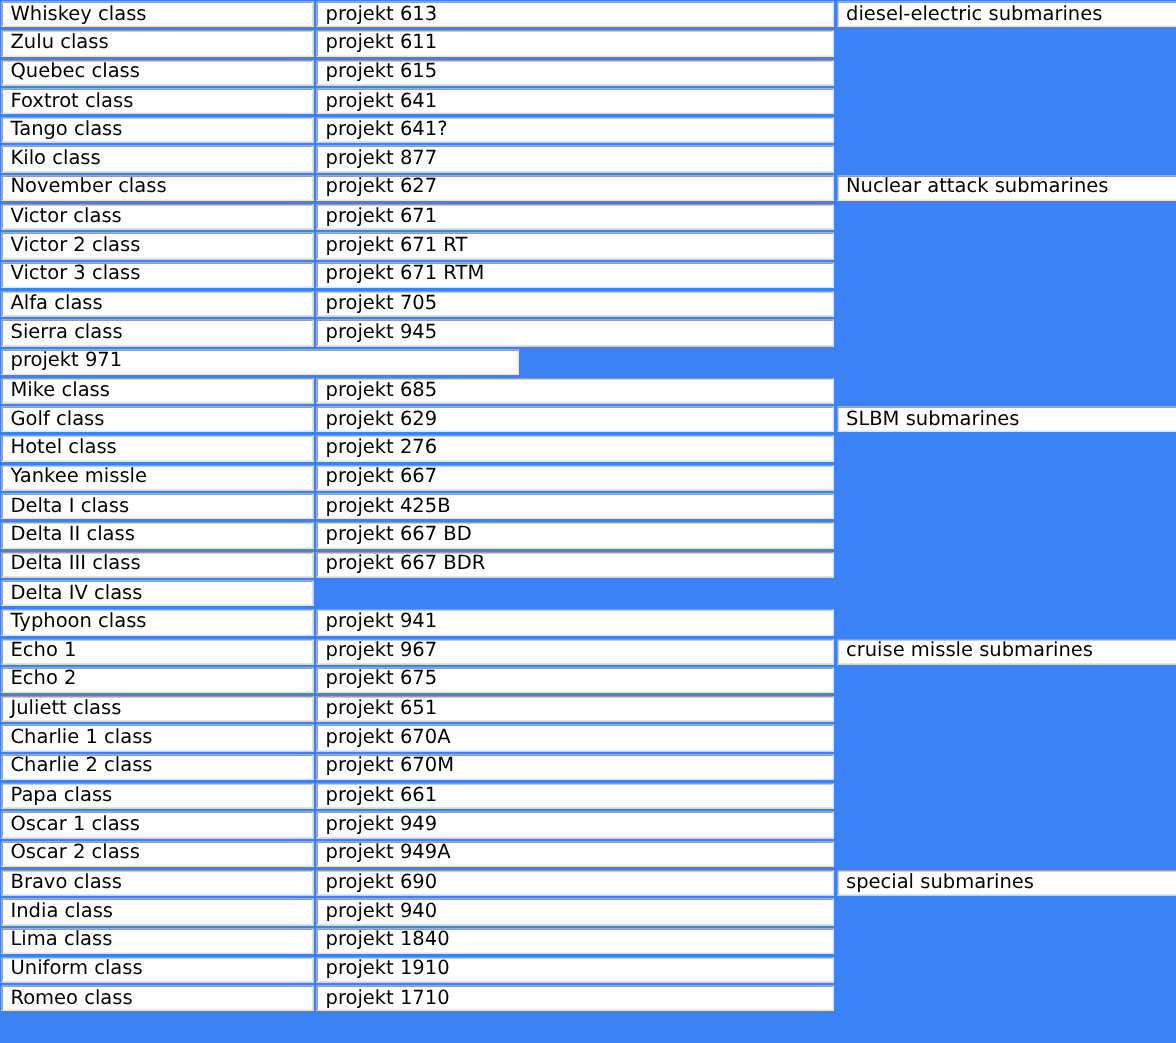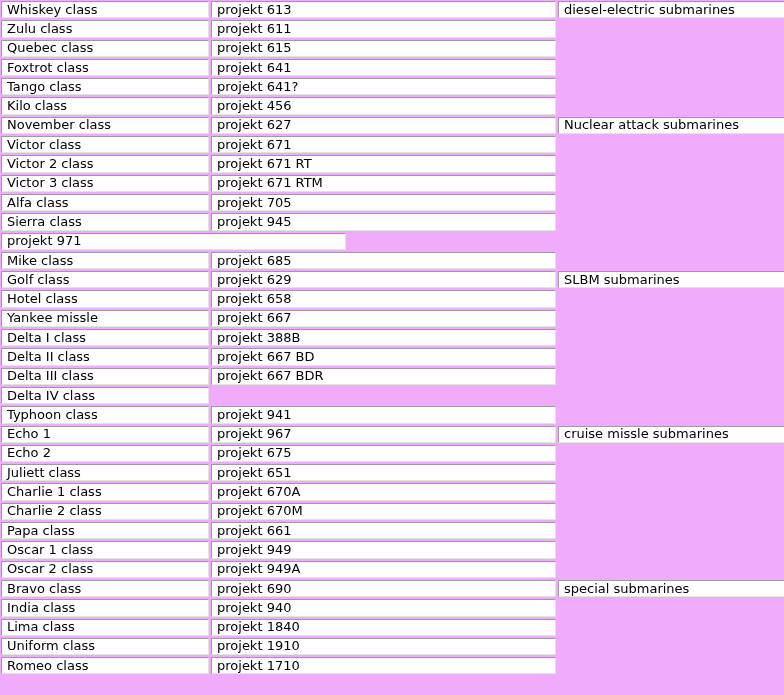--- a/index.html
+++ b/index.html
@@ -8,21 +8,21 @@
     background: #ffffff;
   }
   .tbl {
     position: relative;
     width: 784px;
     height: 695px;
     overflow: hidden;
     font-family: "DejaVu Sans", "Liberation Sans", sans-serif;
     font-size: 13px;
     color: #000000;
-    background: #f0abfc;
+    background: #3b82f6;
   }
   .row {
     display: flex;
     height: calc(695px / 36);
     overflow: hidden;
   }
   .cell {
     box-sizing: border-box;
     margin: 1px;
     border: 1px solid #9c9c9c;
@@ -73,21 +73,21 @@
   </div>
 
   <div class="row">
     <div class="cell c1">Tango class</div>
     <div class="cell c2">projekt 641?</div>
     <div class="cell c3 empty"></div>
   </div>
 
   <div class="row">
     <div class="cell c1">Kilo class</div>
-    <div class="cell c2">projekt 456</div>
+    <div class="cell c2">projekt 877</div>
     <div class="cell c3 empty"></div>
   </div>
 
   <div class="row">
     <div class="cell c1">November class</div>
     <div class="cell c2">projekt 627</div>
     <div class="cell c3">Nuclear attack submarines</div>
   </div>
 
   <div class="row">
@@ -132,33 +132,33 @@
   </div>
 
   <div class="row">
     <div class="cell c1">Golf class</div>
     <div class="cell c2">projekt 629</div>
     <div class="cell c3">SLBM submarines</div>
   </div>
 
   <div class="row">
     <div class="cell c1">Hotel class</div>
-    <div class="cell c2">projekt 658</div>
+    <div class="cell c2">projekt 276</div>
     <div class="cell c3 empty"></div>
   </div>
 
   <div class="row">
     <div class="cell c1">Yankee missle</div>
     <div class="cell c2">projekt 667</div>
     <div class="cell c3 empty"></div>
   </div>
 
   <div class="row">
     <div class="cell c1">Delta I class</div>
-    <div class="cell c2">projekt 388B</div>
+    <div class="cell c2">projekt 425B</div>
     <div class="cell c3 empty"></div>
   </div>
 
   <div class="row">
     <div class="cell c1">Delta II class</div>
     <div class="cell c2">projekt 667 BD</div>
     <div class="cell c3 empty"></div>
   </div>
 
   <div class="row">

